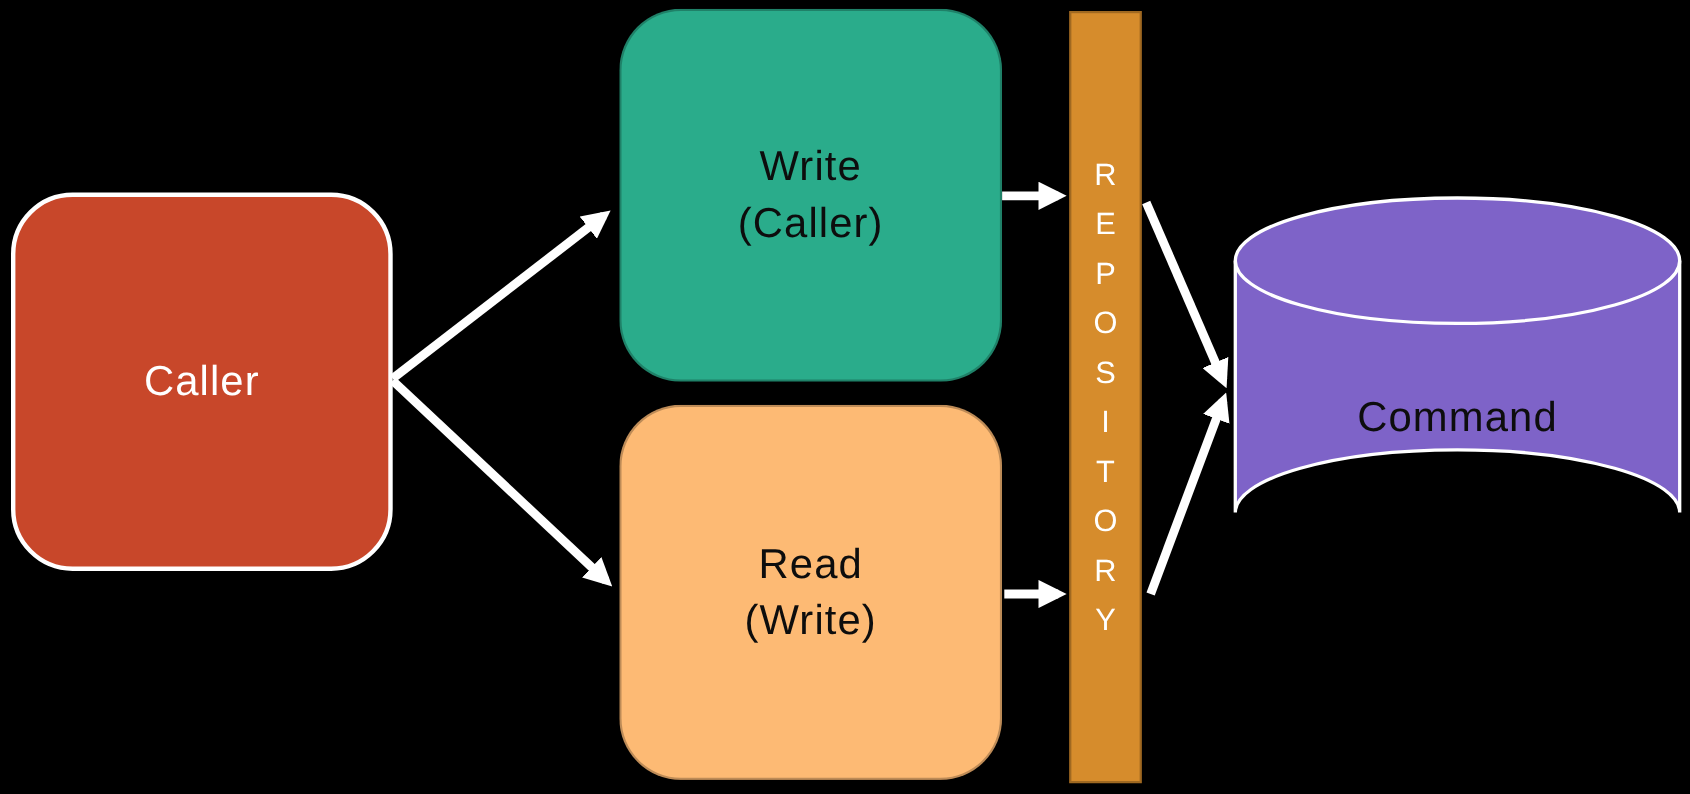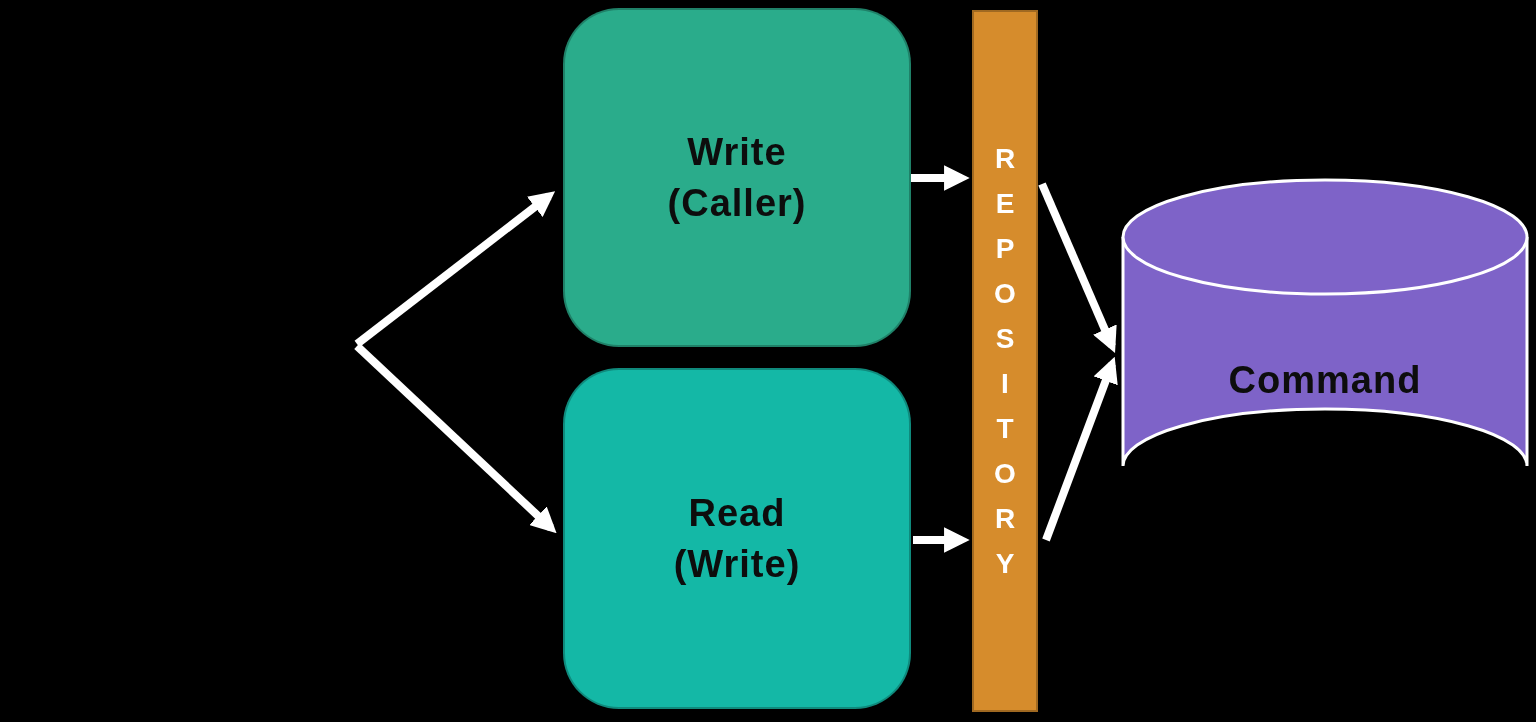--- a/index.html
+++ b/index.html
@@ -23,21 +23,20 @@
     height: 722px;
   }
   .node {
     position: absolute;
     display: flex;
     flex-direction: column;
     align-items: center;
     justify-content: center;
     text-align: center;
     box-sizing: border-box;
-    font-weight: bold;
   }
   .node-label {
     font-size: 38px;
     letter-spacing: 1px;
     line-height: 1.32;
   }
   #caller-node {
     left: 10px;
     top: 175px;
     width: 347px;
@@ -107,27 +106,30 @@
     </g>
 
     <line x1="357" y1="344" x2="549" y2="196" stroke="#ffffff" stroke-width="8" marker-end="url(#arrowhead)"></line>
     <line x1="357" y1="346" x2="551" y2="528" stroke="#ffffff" stroke-width="8" marker-end="url(#arrowhead)"></line>
     <line x1="911" y1="178" x2="962" y2="178" stroke="#ffffff" stroke-width="8" marker-end="url(#arrowhead)"></line>
     <line x1="913" y1="540" x2="962" y2="540" stroke="#ffffff" stroke-width="8" marker-end="url(#arrowhead)"></line>
     <line x1="1042" y1="184" x2="1112" y2="346" stroke="#ffffff" stroke-width="8" marker-end="url(#arrowhead)"></line>
     <line x1="1046" y1="540" x2="1112" y2="364" stroke="#ffffff" stroke-width="8" marker-end="url(#arrowhead)"></line>
   </svg>
 
+  <div id="caller-node" class="node" style="background-color: rgb(200, 71, 42);">
+    <div class="node-label">Caller</div>
+  </div>
 
   <div id="write-node" class="node" style="background-color: rgb(42, 172, 139);">
     <div class="node-label">Write</div>
     <div class="node-label">(Caller)</div>
   </div>
 
-  <div id="read-node" class="node" style="background-color: #14b8a6;">
+  <div id="read-node" class="node" style="background-color: #fdba74;">
     <div class="node-label">Read</div>
     <div class="node-label">(Write)</div>
   </div>
 
   <div id="repository-node" class="node" style="background-color: rgb(214, 140, 44);">
     <span class="repo-letter">R</span>
     <span class="repo-letter">E</span>
     <span class="repo-letter">P</span>
     <span class="repo-letter">O</span>
     <span class="repo-letter">S</span>

